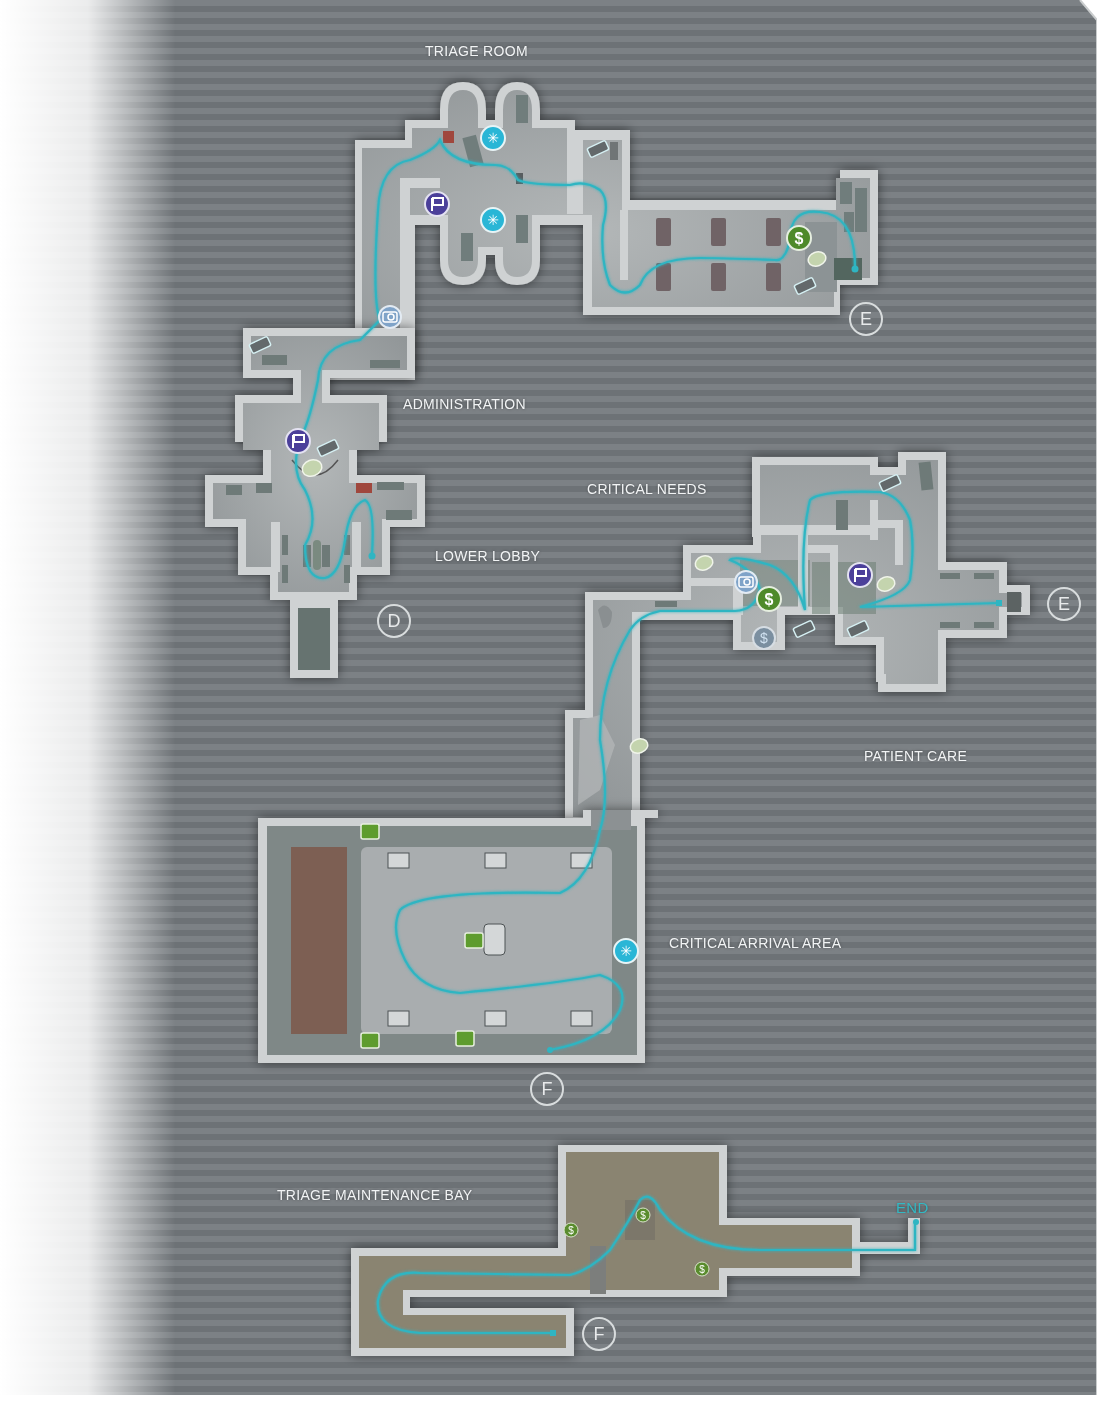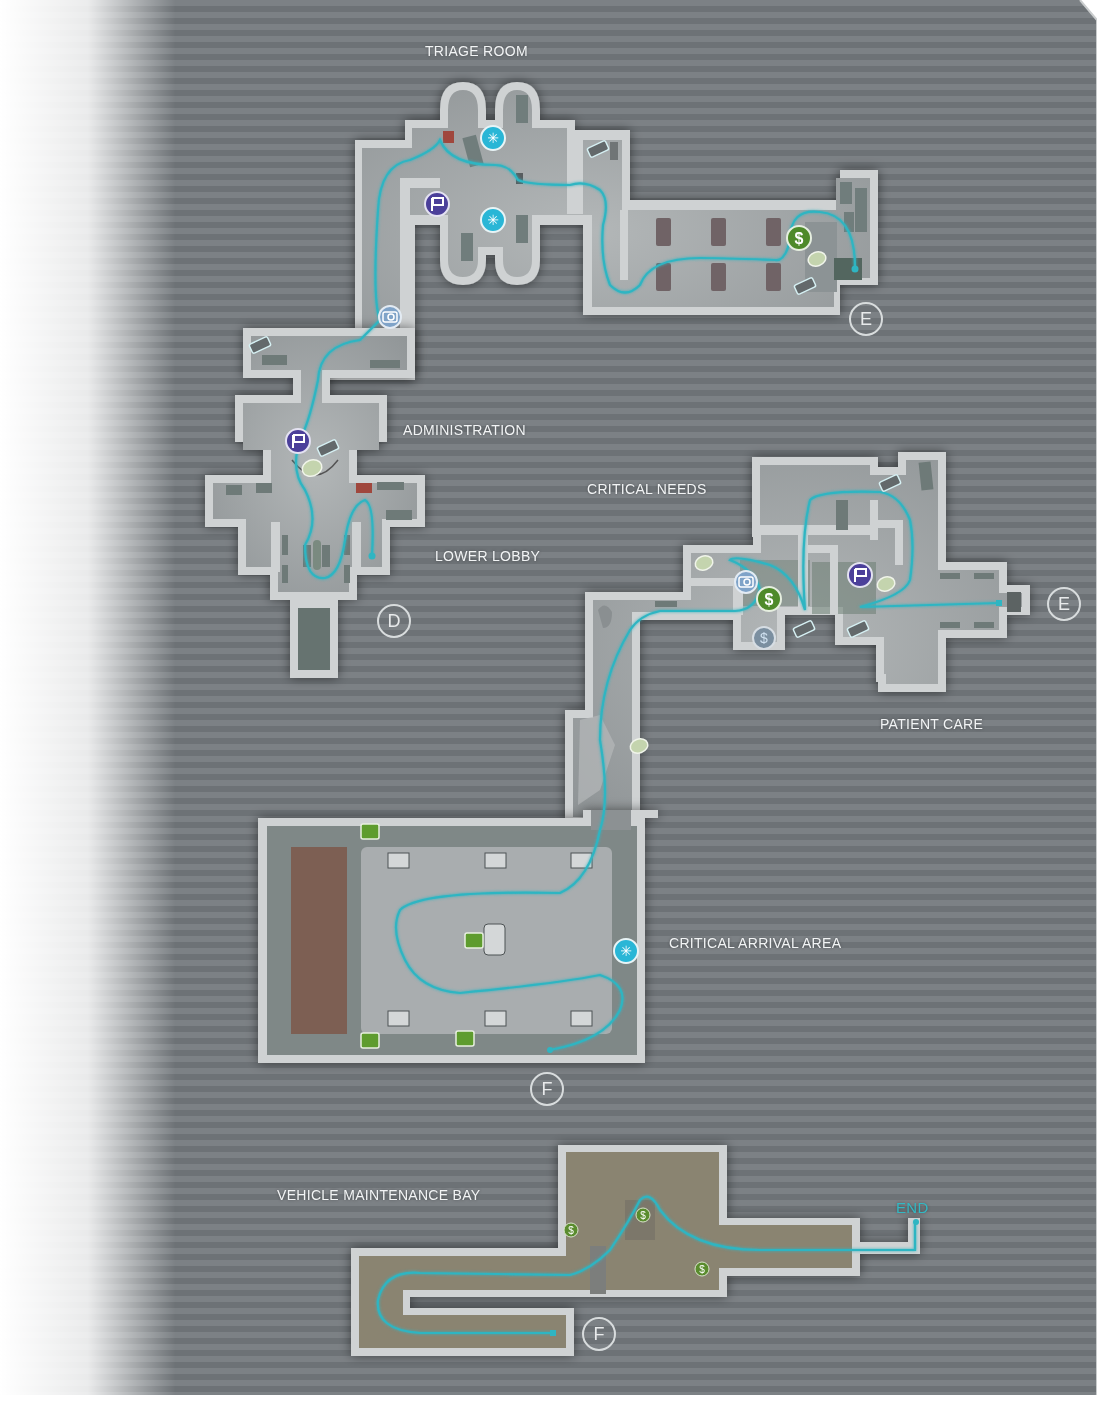--- a/index.html
+++ b/index.html
@@ -269,25 +269,25 @@
 
   <g fill="#5e9c2e" stroke="#e8efe0" stroke-width="1.5">
     <rect x="361" y="824" width="18" height="15" rx="2"></rect>
     <rect x="465" y="933" width="18" height="15" rx="2"></rect>
     <rect x="361" y="1033" width="18" height="15" rx="2"></rect>
     <rect x="456" y="1031" width="18" height="15" rx="2"></rect>
   </g>
 </svg>
 
 <div class="label" style="left:425px;top:43px;">TRIAGE ROOM</div>
-<div class="label" style="left:403px;top:422px;text-align:center;">ADMINISTRATION</div>
+<div class="label" style="left:403px;top:396px;text-align:center;">ADMINISTRATION</div>
 <div class="label" style="left:403px;top:548px;margin-left:32px;">LOWER LOBBY</div>
 <div class="label" style="left:587px;top:481px;text-align:right;">CRITICAL NEEDS</div>
-<div class="label" style="left:864px;top:716px;margin-left:16px;">PATIENT CARE</div>
+<div class="label" style="left:864px;top:748px;">PATIENT CARE</div>
 <div class="label" style="left:669px;top:935px;">CRITICAL ARRIVAL AREA</div>
-<div class="label" style="left:277px;top:1187px;">VEHICLE MAINTENANCE BAY</div>
+<div class="label" style="left:277px;top:1187px;">TRIAGE MAINTENANCE BAY</div>
 <div class="label end" style="left:896px;top:1199px;">END</div>
 
 <div class="marker" style="left:849px;top:302px;">E</div>
 <div class="marker" style="left:377px;top:604px;">D</div>
 <div class="marker" style="left:1047px;top:587px;">E</div>
 <div class="marker" style="left:530px;top:1072px;">F</div>
 <div class="marker" style="left:582px;top:1317px;">F</div>
 
 </body></html>

